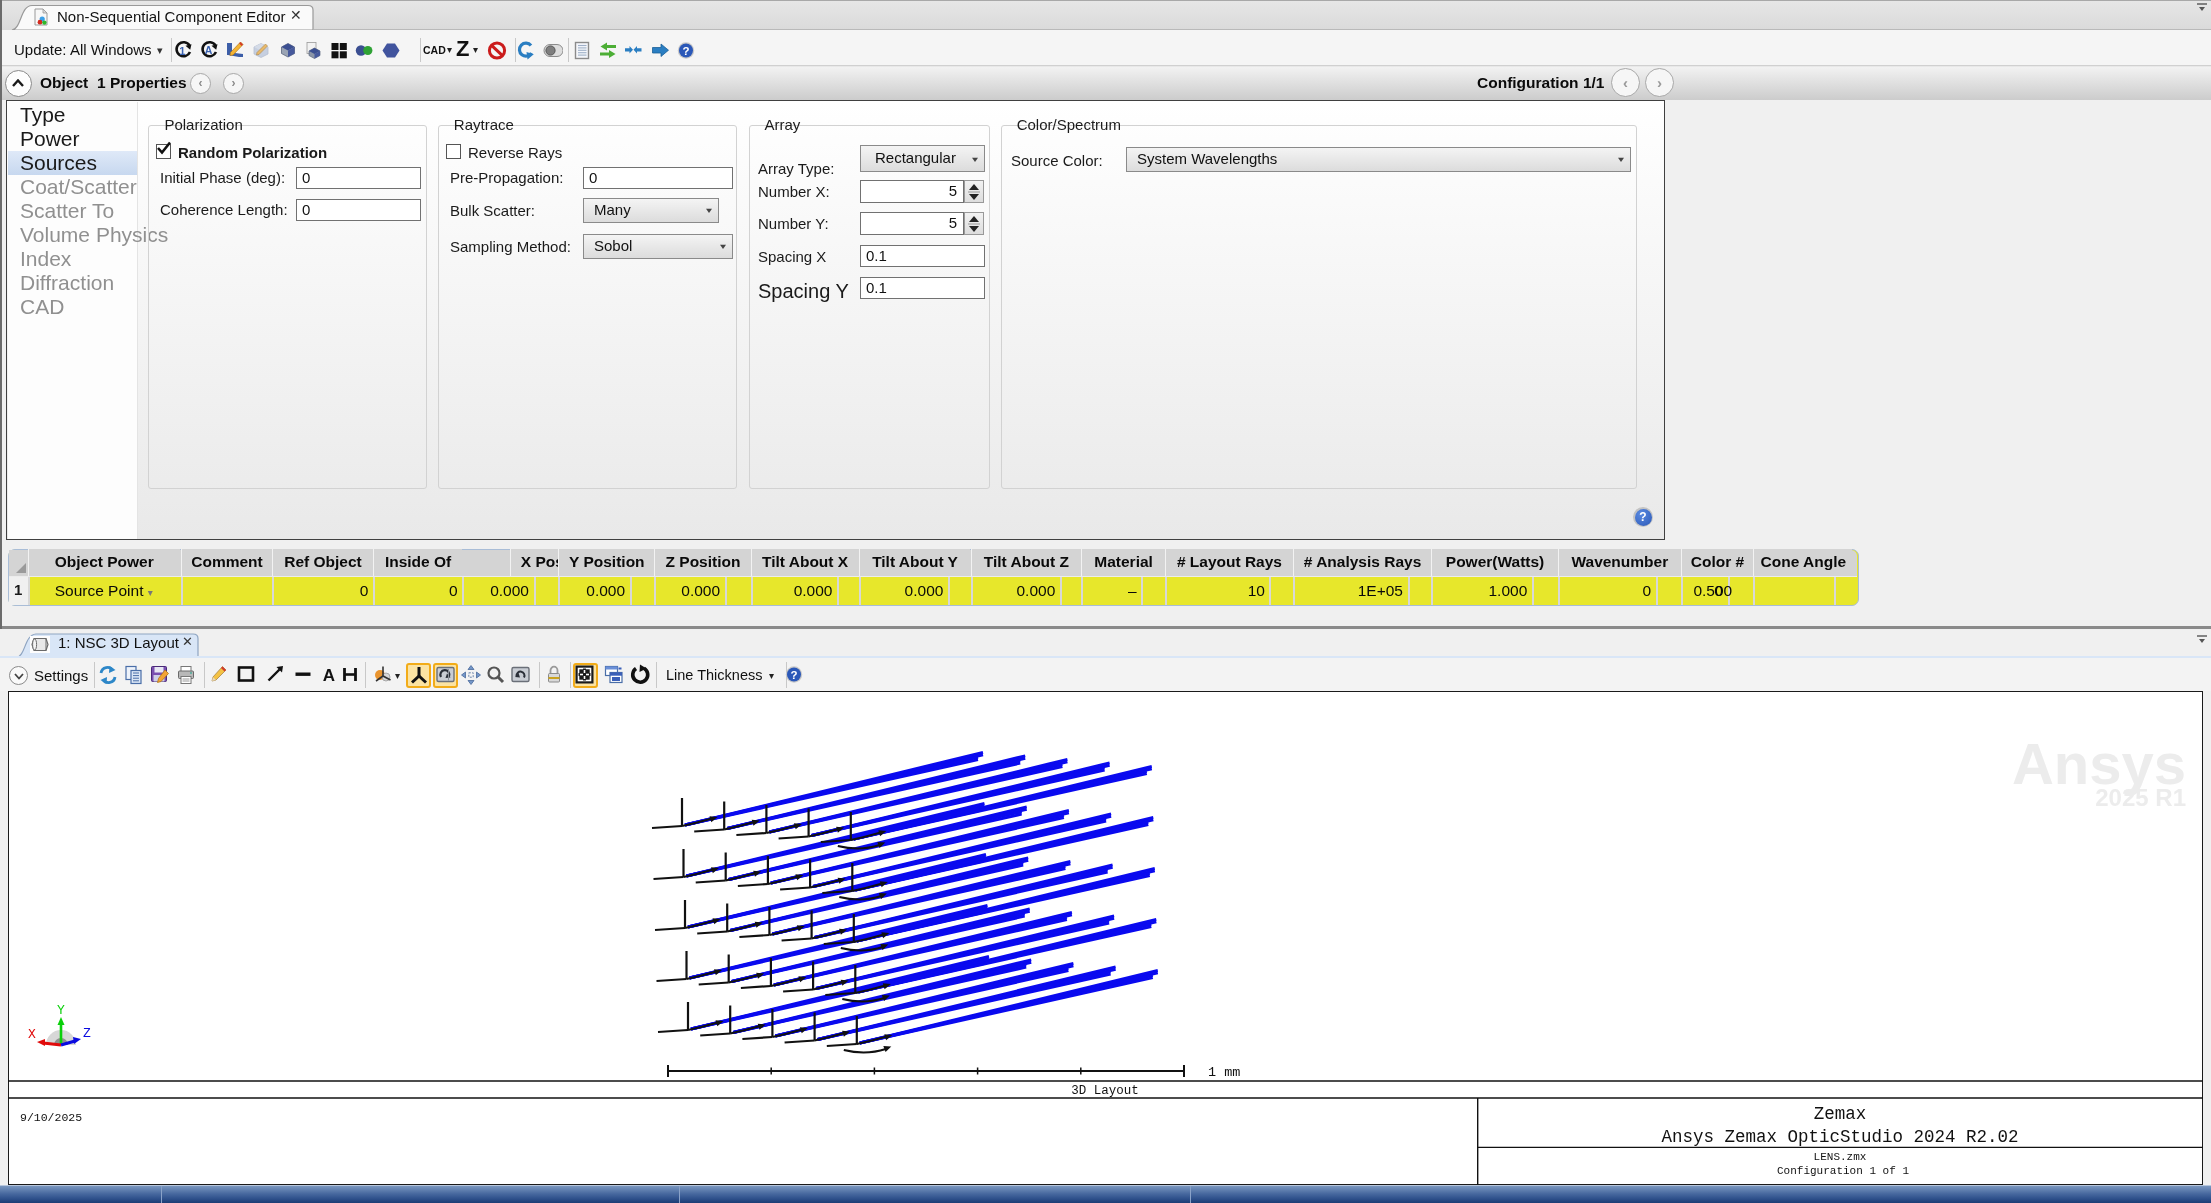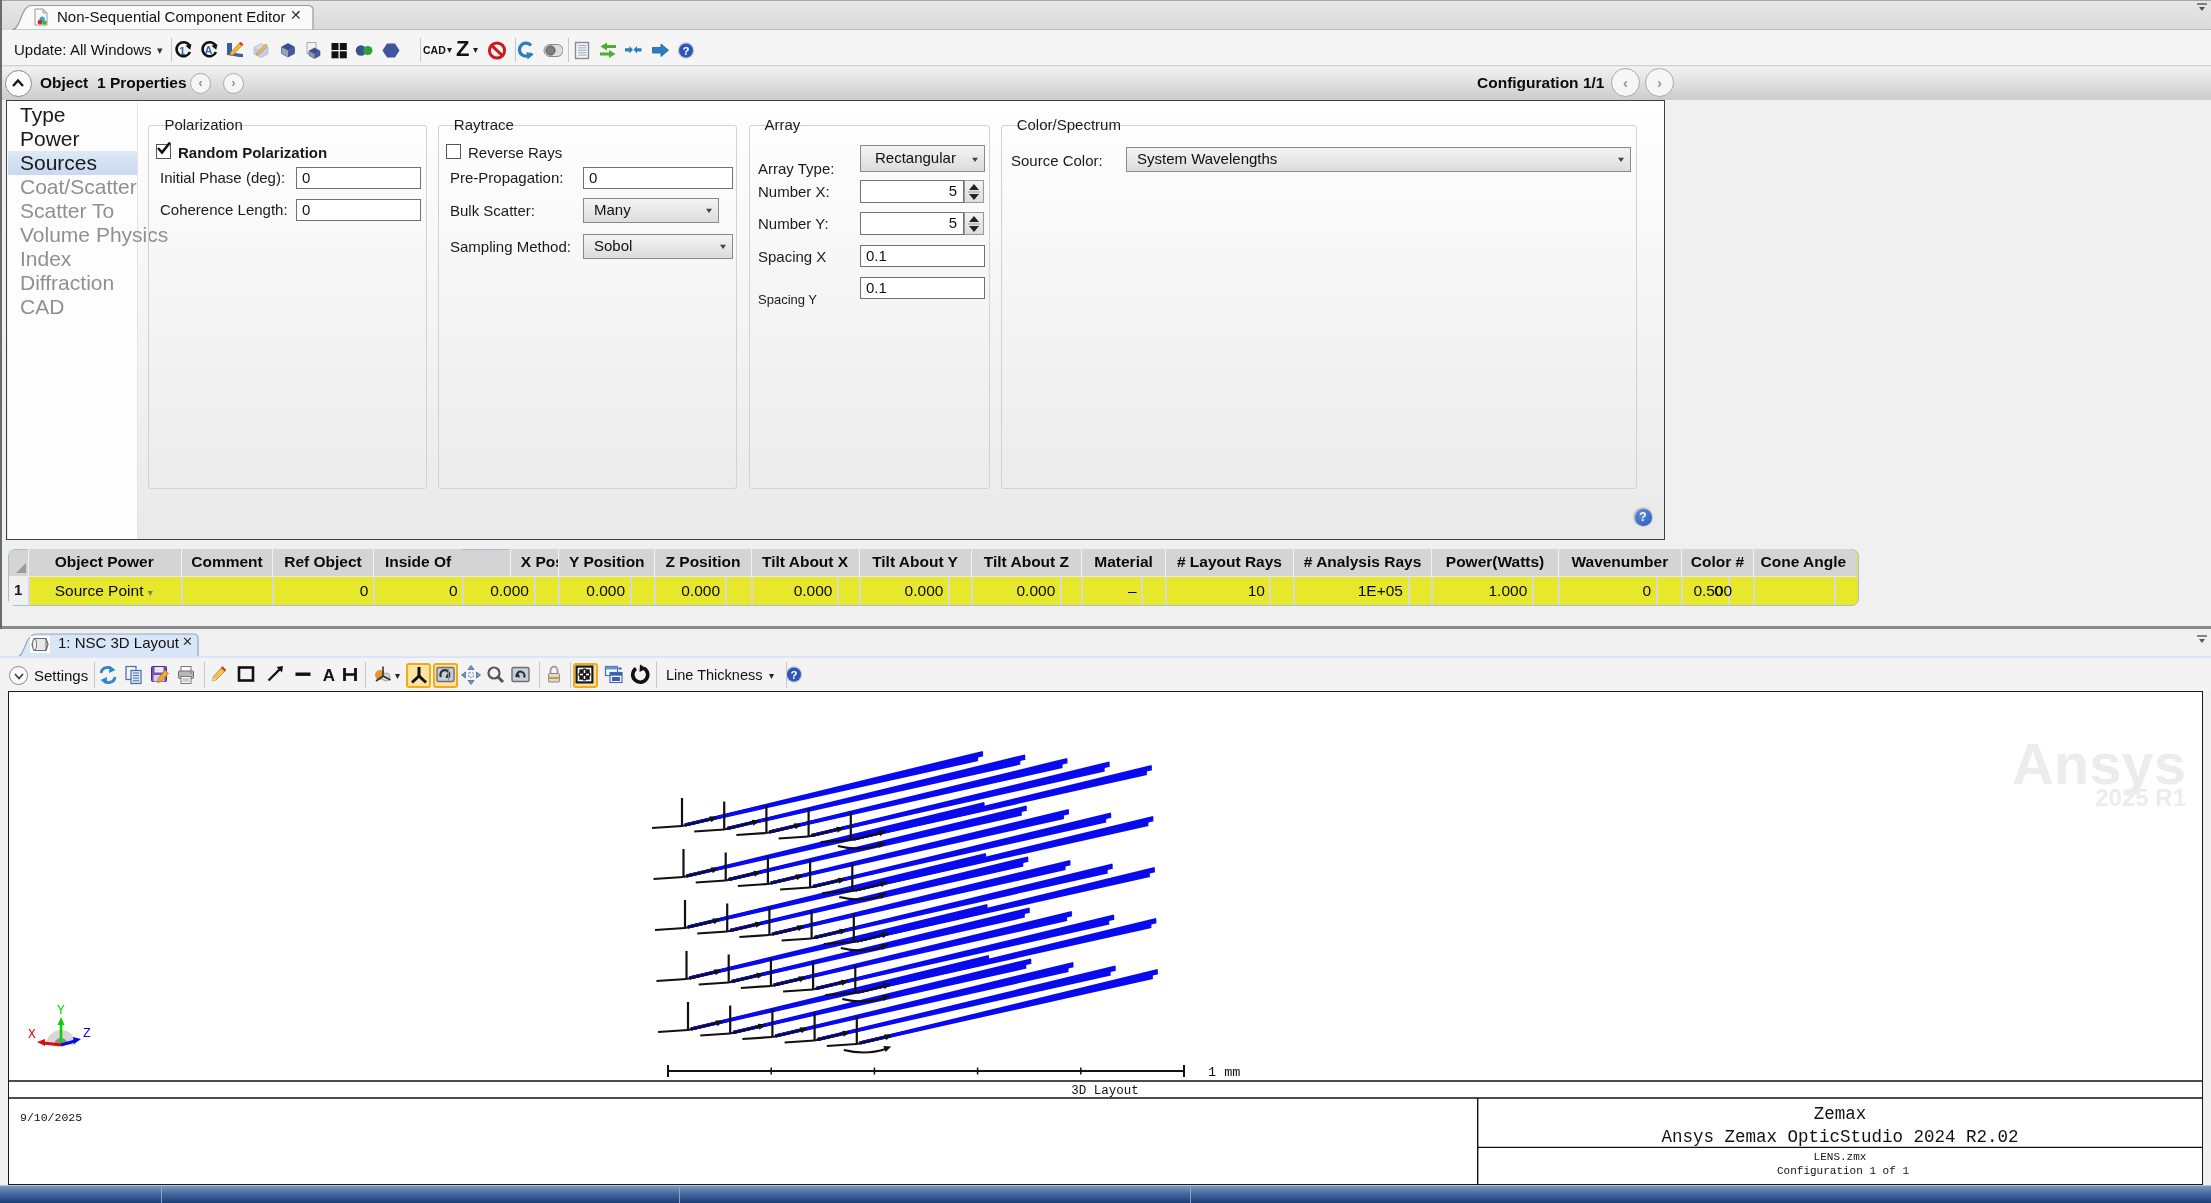--- a/index.html
+++ b/index.html
@@ -216,21 +216,21 @@
 <div style="position:absolute;left:964px;top:212px;width:20px;height:23px;border:1px solid #999;background:linear-gradient(#f2f2f2,#ddd);"></div>
 <svg width="12" height="18" viewBox="0 0 12 18" style="position:absolute;left:968px;top:214.5px;">
     <path d="M6 1 L11 7 L1 7 Z" fill="#222"></path>
     <path d="M6 17 L1 11 L11 11 Z" fill="#222"></path>
     <line x1="0" y1="9" x2="12" y2="9" stroke="#999" stroke-width="1"></line>
   </svg>
 <div style="position:absolute;left:758px;top:248px;white-space:nowrap;font-size:15px;">Spacing X</div>
 <div class="inp" style="left:860px;top:244.5px;width:125px;height:22px;">
     <span>0.1</span>
   </div>
-<div style="position:absolute;left:758px;top:292px;white-space:nowrap;font-size:13px;">Spacing Y</div>
+<div style="position:absolute;left:758px;top:280px;white-space:nowrap;font-size:20px;">Spacing Y</div>
 <div class="inp" style="left:860px;top:277px;width:125px;height:22px;">
     <span>0.1</span>
   </div>
 <div style="position:absolute;left:1011px;top:152px;white-space:nowrap;font-size:15px;">Source Color:</div>
 <div class="dd" style="left:1126px;top:147px;width:505px;height:25px;">
     <span class="v">System Wavelengths</span>
     <span class="ch">▾</span>
   </div>
 <div style="position:absolute;left:1633px;top:507px;width:20px;height:20px;border-radius:50%;background:#c4c4c4;"></div>
 <div style="position:absolute;left:1634.5px;top:508.5px;width:17px;height:17px;border-radius:50%;background:radial-gradient(circle at 35% 30%,#5a8ae0,#2b58b8);color:#fff;font-size:12px;font-weight:bold;text-align:center;line-height:17px;">?</div>

